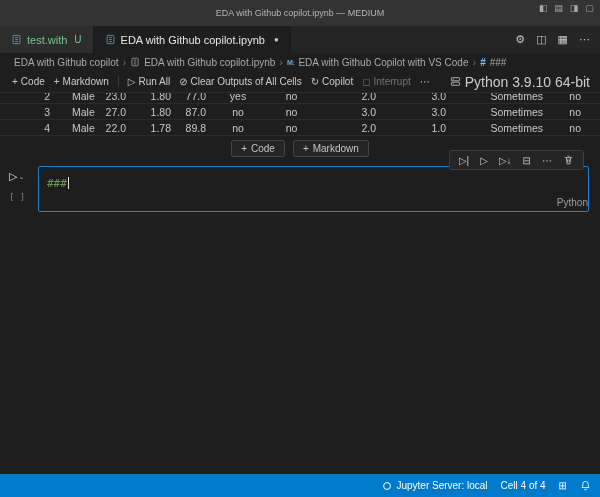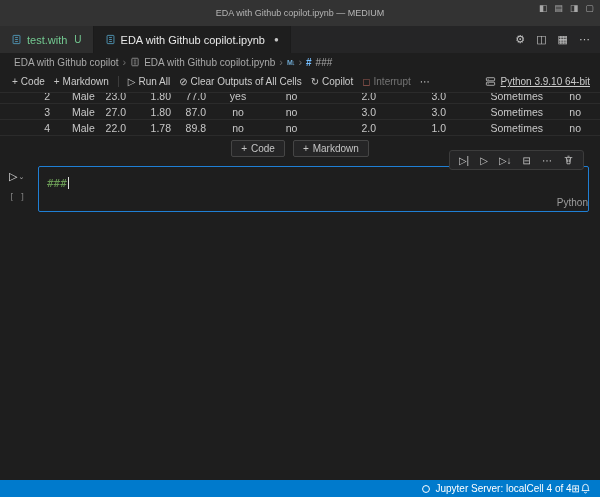--- a/index.html
+++ b/index.html
@@ -31,21 +31,21 @@
   .md-glyph { font-size:7px; font-weight:bold; color:#6fa8d0; letter-spacing:-1px; }
   .hash-glyph { color:#75beff; font-size:10px; font-weight:bold; }
 
   
   .nb-toolbar { height:22px; display:flex; align-items:center; gap:9px; padding-left:12px; font-size:10px; color:#cccccc; background:#1e1e1e; border-bottom:1px solid #2b2b2b; white-space:nowrap; overflow:hidden; flex:0 0 auto; }
   .tb-btn { display:flex; align-items:center; gap:3px; cursor:pointer; background:none; border:none; color:#cccccc; font-size:10px; font-family:"Liberation Sans", sans-serif; }
   .tb-btn .ico { color:#c5c5c5; font-size:10px; }
   .tb-btn.dim { color:#757575; }
   .tb-btn.dim .ico { color:#9a5a52; }
   .vdiv { width:1px; height:11px; background:#3c3c3c; }
-  .kernel { margin-left:auto; display:flex; align-items:center; gap:4px; padding-right:10px; cursor:pointer; font-size:10px; color:#cccccc;text-decoration:underline; }
+  .kernel { margin-left:auto; display:flex; align-items:center; gap:4px; padding-right:10px; cursor:pointer; font-size:14px; color:#cccccc; }
 
   
   .table-area { overflow:hidden; height:43px; background:#1e1e1e; flex:0 0 auto; }
   .table-grid { margin-top:-5px; }
   .t-row { display:grid; grid-template-columns:52px 48px 28px 45px 35px 60px 47px 63px 70px 97px 38px; height:16px; line-height:16px; font-size:10.5px; color:#c8c8c8; border-bottom:1px solid rgba(140,140,140,0.12); }
   .a-r { text-align:right; padding-right:2px; }
   .a-l { text-align:left; padding-left:20px; }
   .a-c { text-align:center; }
 
   
@@ -62,21 +62,21 @@
   .run-btn .chev { font-size:7px; color:#b0b0b0; margin-top:3px; }
   .exec-count { font-family:"DejaVu Sans Mono", monospace; font-size:9px; color:#7f7f7f; }
   .cell-editor { flex:1; position:relative; height:46px; border:1px solid #1f7fd4; border-radius:2px; background:#1e1e1e; margin-right:11px; padding:6px 8px; cursor:text; }
   .code { font-family:"DejaVu Sans Mono", monospace; font-size:11px; color:#6a9955; }
   .cursor { display:inline-block; width:1px; height:12px; background:#e0e0e0; margin-left:1px; vertical-align:-2px; }
   .lang { position:absolute; right:0; bottom:3px; font-size:10px; color:#9d9d9d; cursor:pointer; }
 
   .empty-area { flex:1 1 auto; background:#1e1e1e; }
 
   
-  .status-bar { height:17px; background:#007acc; display:flex; align-items:center; justify-content:flex-end; padding:0 9px; font-size:10px; color:#ffffff; white-space:nowrap; flex:0 0 auto; }
+  .status-bar { height:23px; background:#007acc; display:flex; align-items:center; justify-content:flex-end; gap:13px; padding:0 9px; font-size:10px; color:#ffffff; white-space:nowrap; flex:0 0 auto; }
   .sb-item { display:flex; align-items:center; gap:4px; cursor:pointer; }
   svg { display:block; }
 </style>
 </head>
 <body>
 
 <div class="window">
 
   <div class="title-bar">
     <span class="tb-title">EDA with Github copilot.ipynb — MEDIUM</span>
@@ -122,20 +122,21 @@
     <span class="bc-sep">›</span>
     <span>
       <svg width="10" height="10" viewBox="0 0 16 16" fill="none" stroke="#9d9d9d" stroke-width="1.3">
           <rect x="3" y="2" width="10" height="12" rx="1"></rect>
           <path d="M6 5h4M6 8h4M6 11h4"></path>
         </svg>
     </span>
     <span class="bc-item">EDA with Github copilot.ipynb</span>
     <span class="bc-sep">›</span>
     <span class="md-glyph">M↓</span>
+    <span class="bc-item">EDA with Github Copilot with VS Code</span>
     <span class="bc-sep">›</span>
     <span class="hash-glyph">#</span>
     <span class="bc-item">###</span>
   </div>
 
   <div class="nb-toolbar">
     <button class="tb-btn">
       <span class="ico">+</span>
       <span>Code</span>
     </button>

